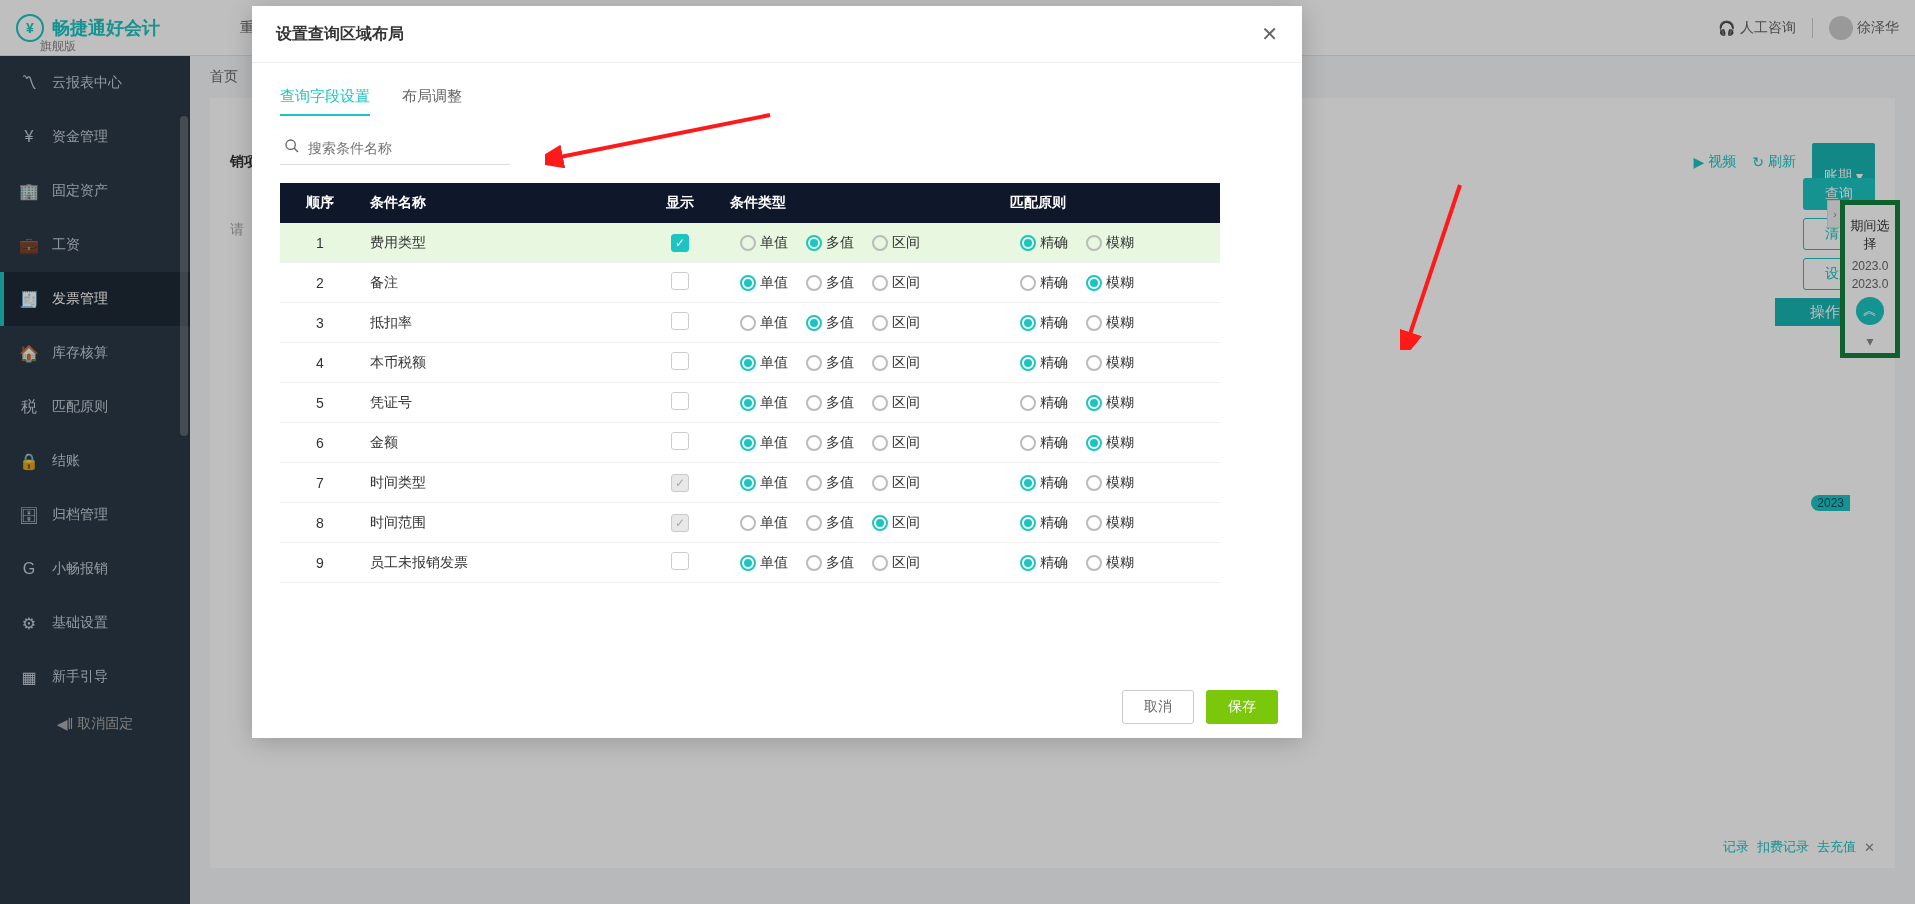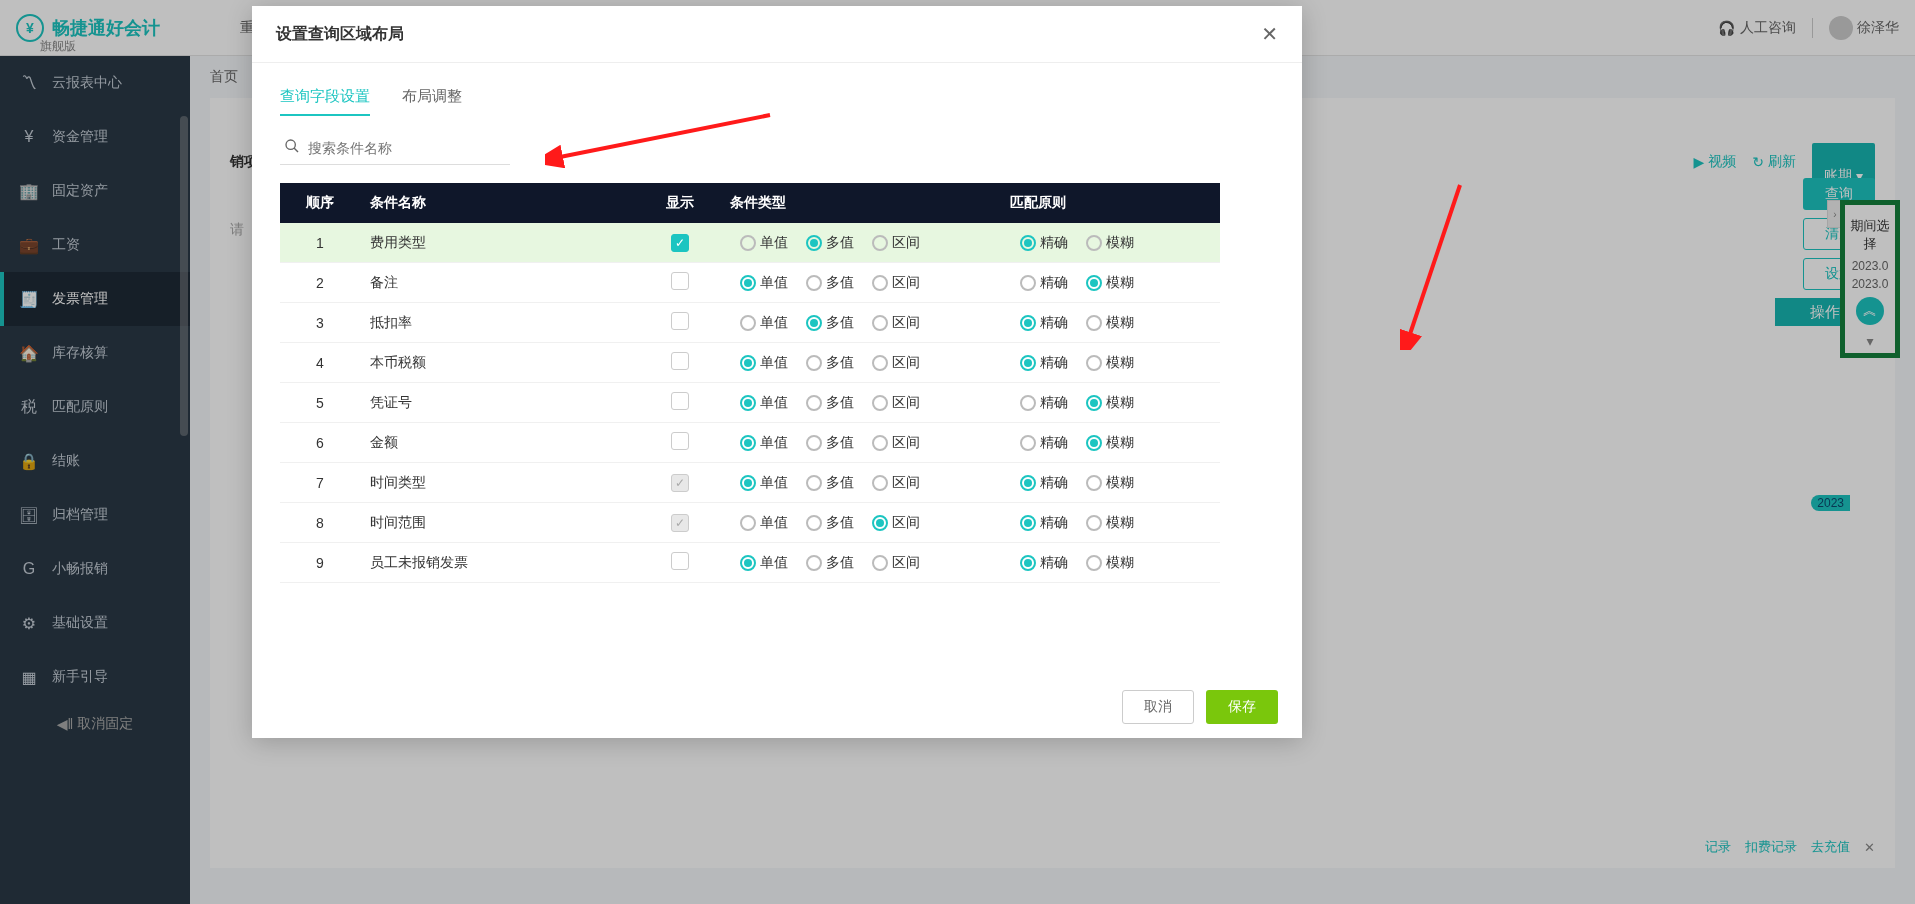--- a/index.html
+++ b/index.html
@@ -30,21 +30,21 @@
 .tabs-bg { margin-bottom: 12px; color: #666; }
 .content-panel-bg { background: #fff; height: 770px; padding: 16px 20px; position: relative; }
 .panel-header-bg { display: flex; align-items: center; justify-content: space-between; }
 .panel-title-bg { font-weight: bold; color: #333; }
 .panel-actions-bg { display: flex; align-items: center; gap: 16px; color: #1cc5c1; }
 .panel-input-row { margin-top: 12px; color: #aaa; }
 .right-btns-bg { position: absolute; right: 20px; top: 80px; display: flex; flex-direction: column; gap: 8px; align-items: stretch; width: 72px; }
 .btn-bg { height: 32px; display: flex; align-items: center; justify-content: center; border-radius: 3px; border: 1px solid #1cc5c1; color: #1cc5c1; cursor: pointer; font-size: 14px; }
 .btn-bg.primary { background: #1cc5c1; color: #fff; border: none; }
 .ops-btn-bg { position: absolute; right: 20px; top: 200px; width: 100px; height: 28px; background: #17b6b2; color: #fff; display: flex; align-items: center; justify-content: center; font-size: 15px; }
-.footer-links-bg { position: absolute; bottom: 12px; right: 20px; display: flex; gap: 14px; color: #1cc5c1; font-size: 13px; align-items: center; }
+.footer-links-bg { position: absolute; bottom: 12px; right: 20px; display: flex; gap: 8px; color: #1cc5c1; font-size: 13px; align-items: center; }
 .dropdown-btn-bg { background: #17b6b2; color: #fff; padding: 24px 12px; display: inline-flex; align-items: center; gap: 4px; border-radius: 2px; cursor: pointer; margin-top: 29px; }
 
 
 .period-panel { position: absolute; right: 15px; top: 200px; width: 60px; z-index: 6; background: #fff; border: 5px solid #15803d; padding-top: 8px; }
 .period-title { font-size: 13px; text-align: center; color: #333; padding: 4px 0; }
 .period-year { font-size: 12px; text-align: center; color: #666; padding: 2px 0; cursor: pointer; }
 .period-up-btn { width: 28px; height: 28px; border-radius: 50%; background: #1cc5c1; color: #fff; display: flex; align-items: center; justify-content: center; margin: 4px auto; cursor: pointer; font-size: 14px; }
 .month-item { text-align: center; padding: 5px 0; color: #666; font-size: 13px; cursor: pointer; }
 .month-item.current { background: #1cc5c1; color: #fff; border-radius: 10px; margin: 2px 6px; }
 .year-badge-bg { position: absolute; right: 65px; top: 495px; background: #1cc5c1; color: #0c4a6e; padding: 1px 6px; border-radius: 8px 0 0 8px; font-size: 12px; z-index: 6; }

